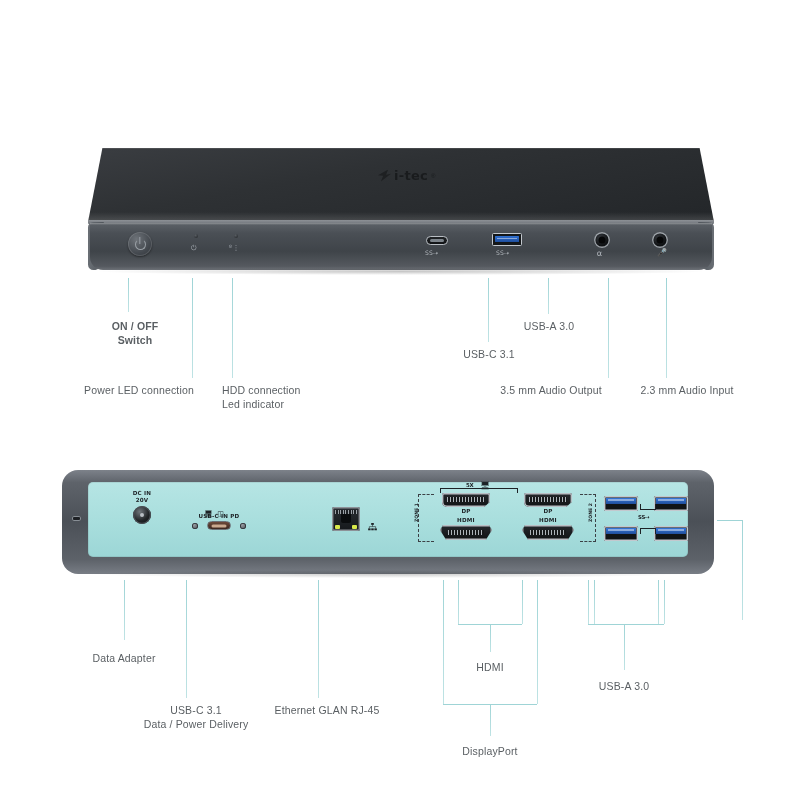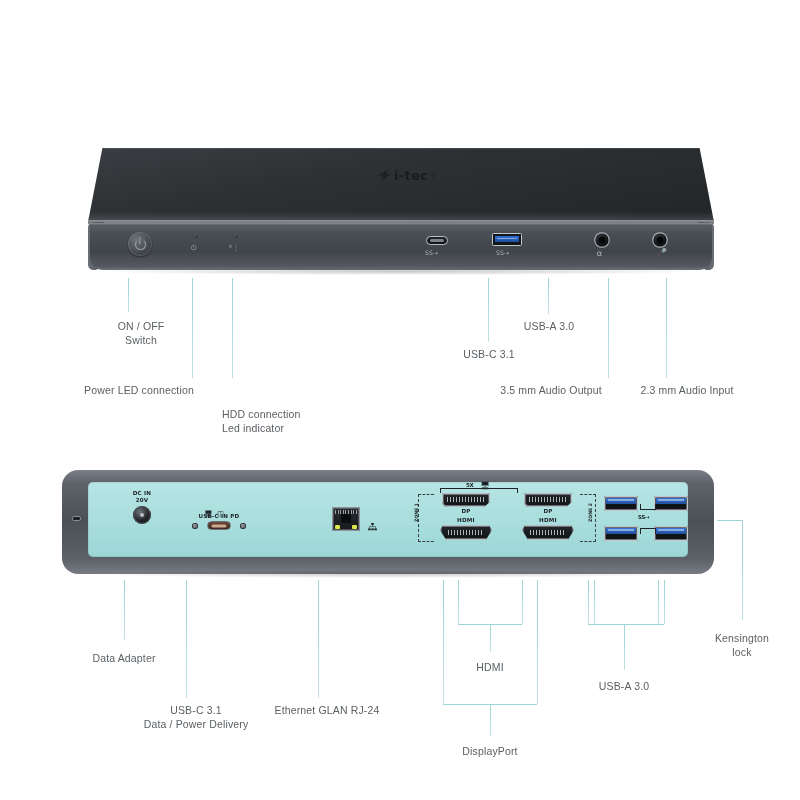--- a/index.html
+++ b/index.html
@@ -378,24 +378,24 @@
   </div>
 
   <div class="vline" style="left:128px; top:278px; height:34px;"></div>
   <div class="vline" style="left:192px; top:278px; height:100px;"></div>
   <div class="vline" style="left:232px; top:278px; height:100px;"></div>
   <div class="vline" style="left:488px; top:278px; height:64px;"></div>
   <div class="vline" style="left:548px; top:278px; height:36px;"></div>
   <div class="vline" style="left:608px; top:278px; height:100px;"></div>
   <div class="vline" style="left:666px; top:278px; height:100px;"></div>
 
-  <div class="callout c" style="left:141px; top:320px; width:120px;">ON / OFF
+  <div class="callout c" style="left:135px; top:320px; width:120px;font-weight:bold;">ON / OFF
 Switch</div>
   <div class="callout c" style="left:139px; top:384px; width:160px;">Power LED connection</div>
-  <div class="callout l" style="left:222px; top:384px; width:150px;margin-top:24px;">HDD connection
+  <div class="callout l" style="left:222px; top:384px; width:150px;">HDD connection
 Led indicator</div>
   <div class="callout c" style="left:489px; top:348px; width:120px;">USB-C 3.1</div>
   <div class="callout c" style="left:549px; top:320px; width:120px;">USB-A 3.0</div>
   <div class="callout c" style="left:551px; top:384px; width:170px;">3.5 mm Audio Output</div>
   <div class="callout c" style="left:687px; top:384px; width:160px;">2.3 mm Audio Input</div>
 
   <div id="back">
     <div class="shell"></div>
     <div class="kens-slot"></div>
     <div class="panel">
@@ -498,20 +498,18 @@
   <div class="vline" style="left:664px; top:580px; height:44px;"></div>
   <div class="hline" style="left:588px; top:624px; width:76px;"></div>
   <div class="vline" style="left:624px; top:624px; height:46px;"></div>
 
   <div class="hline" style="left:717px; top:520px; width:25px;"></div>
   <div class="vline" style="left:742px; top:520px; height:100px;"></div>
 
   <div class="callout c" style="left:124px; top:652px; width:150px;">Data Adapter</div>
   <div class="callout c" style="left:196px; top:704px; width:180px;">USB-C 3.1
 Data / Power Delivery</div>
-  <div class="callout c" style="left:327px; top:704px; width:160px;">Ethernet GLAN RJ-24</div>
+  <div class="callout c" style="left:327px; top:704px; width:160px;">Ethernet GLAN RJ-45</div>
   <div class="callout c" style="left:490px; top:661px; width:100px;">HDMI</div>
   <div class="callout c" style="left:490px; top:745px; width:120px;">DisplayPort</div>
   <div class="callout c" style="left:624px; top:680px; width:120px;">USB-A 3.0</div>
-  <div class="callout c" style="left:742px; top:632px; width:110px;">Kensington
-lock</div>
 
 </div>
 
 </body></html>

